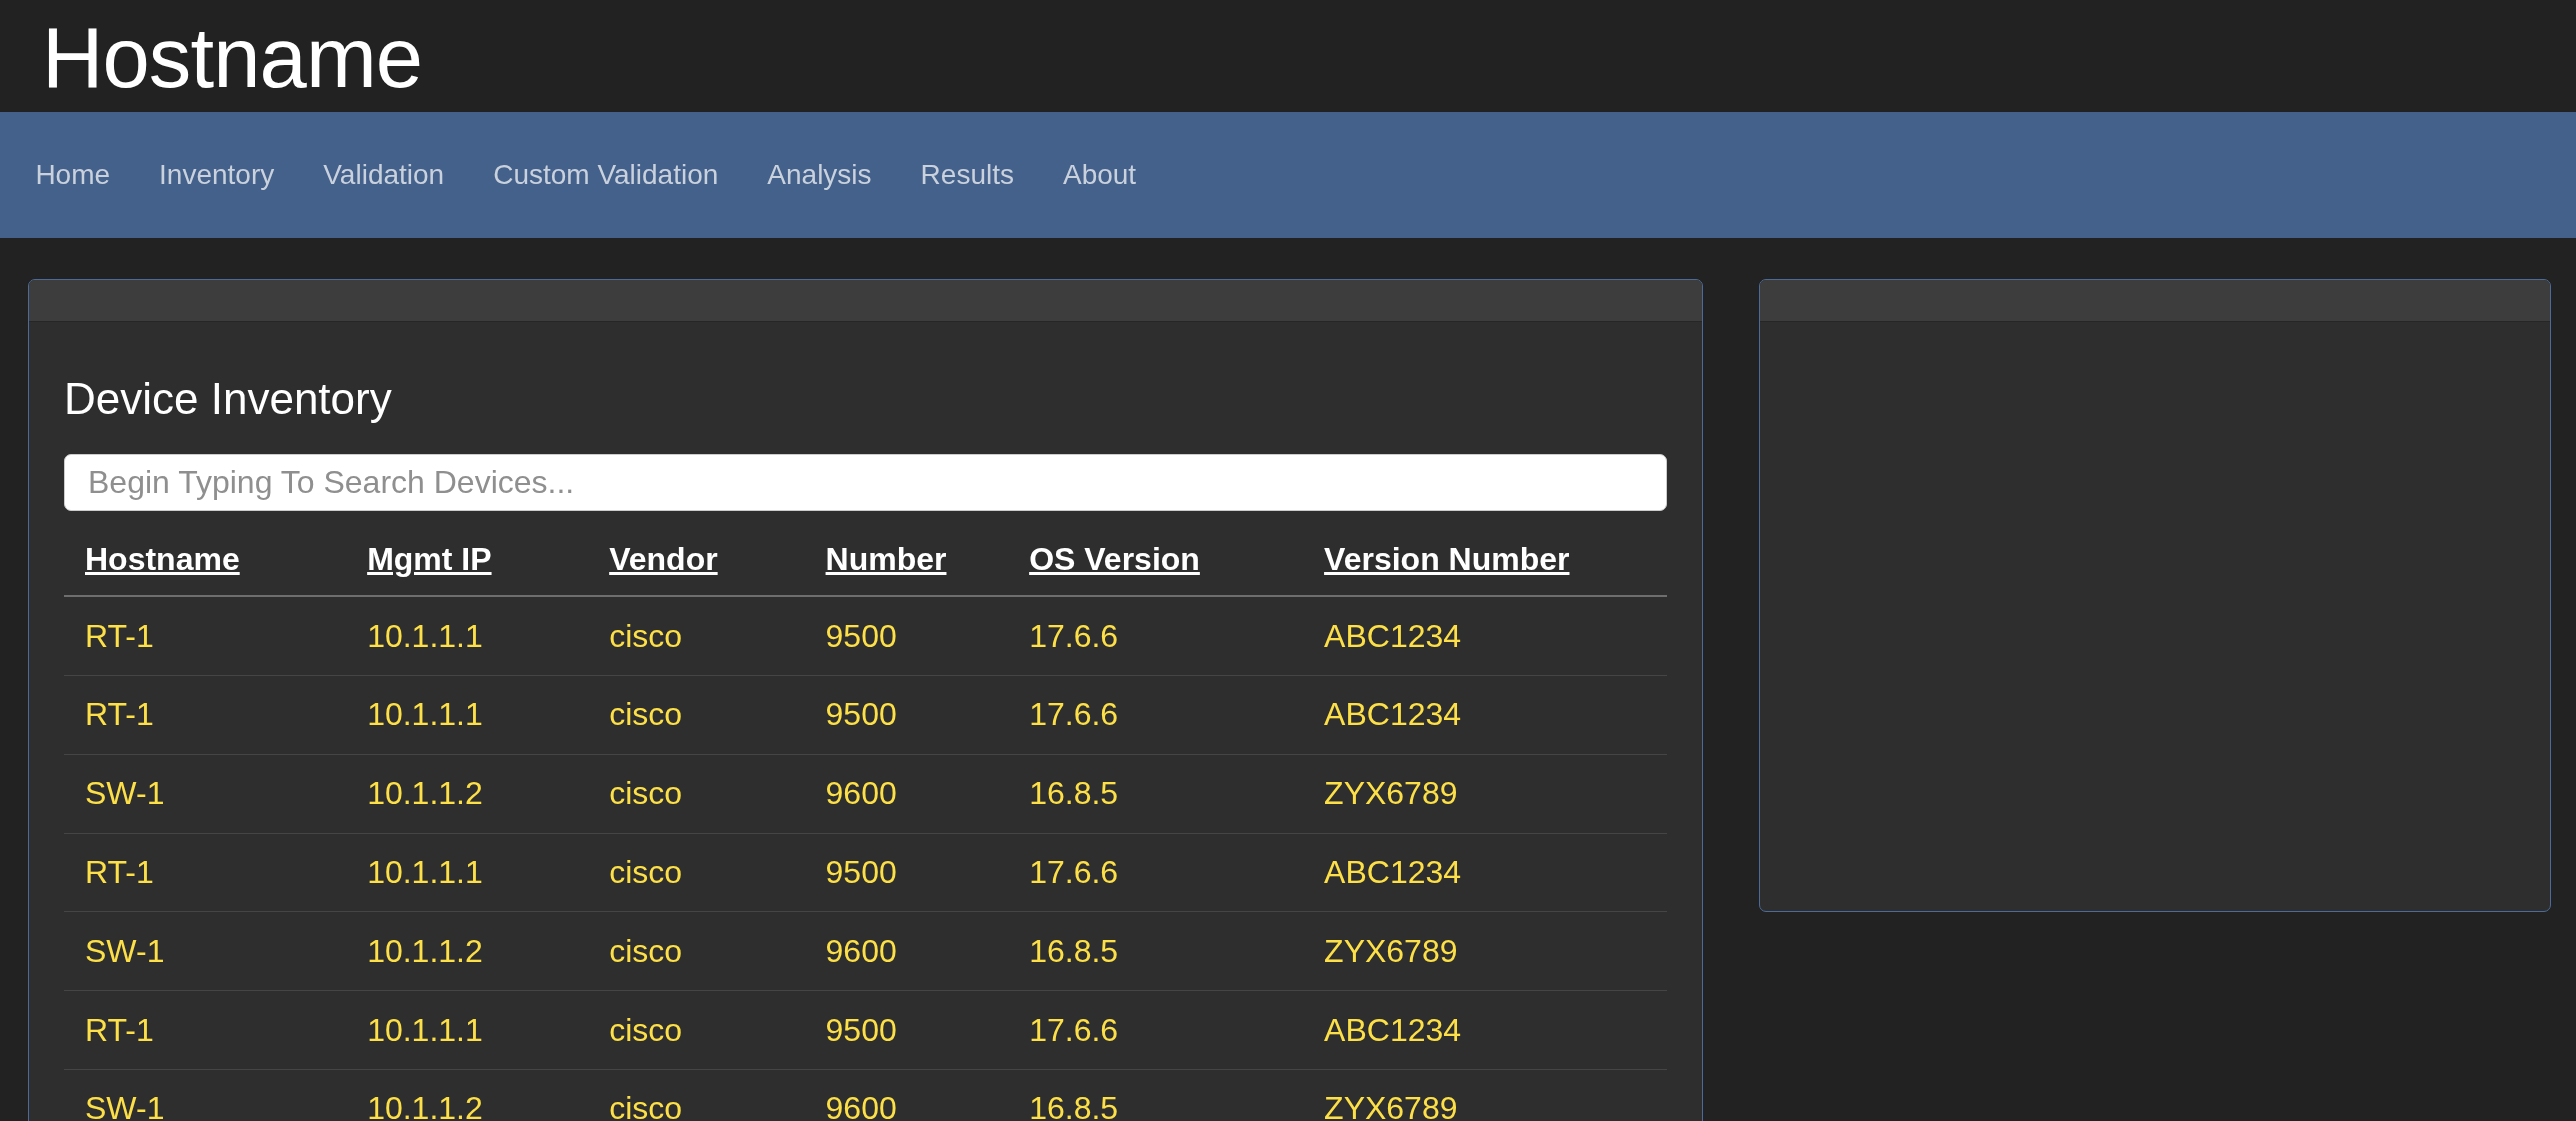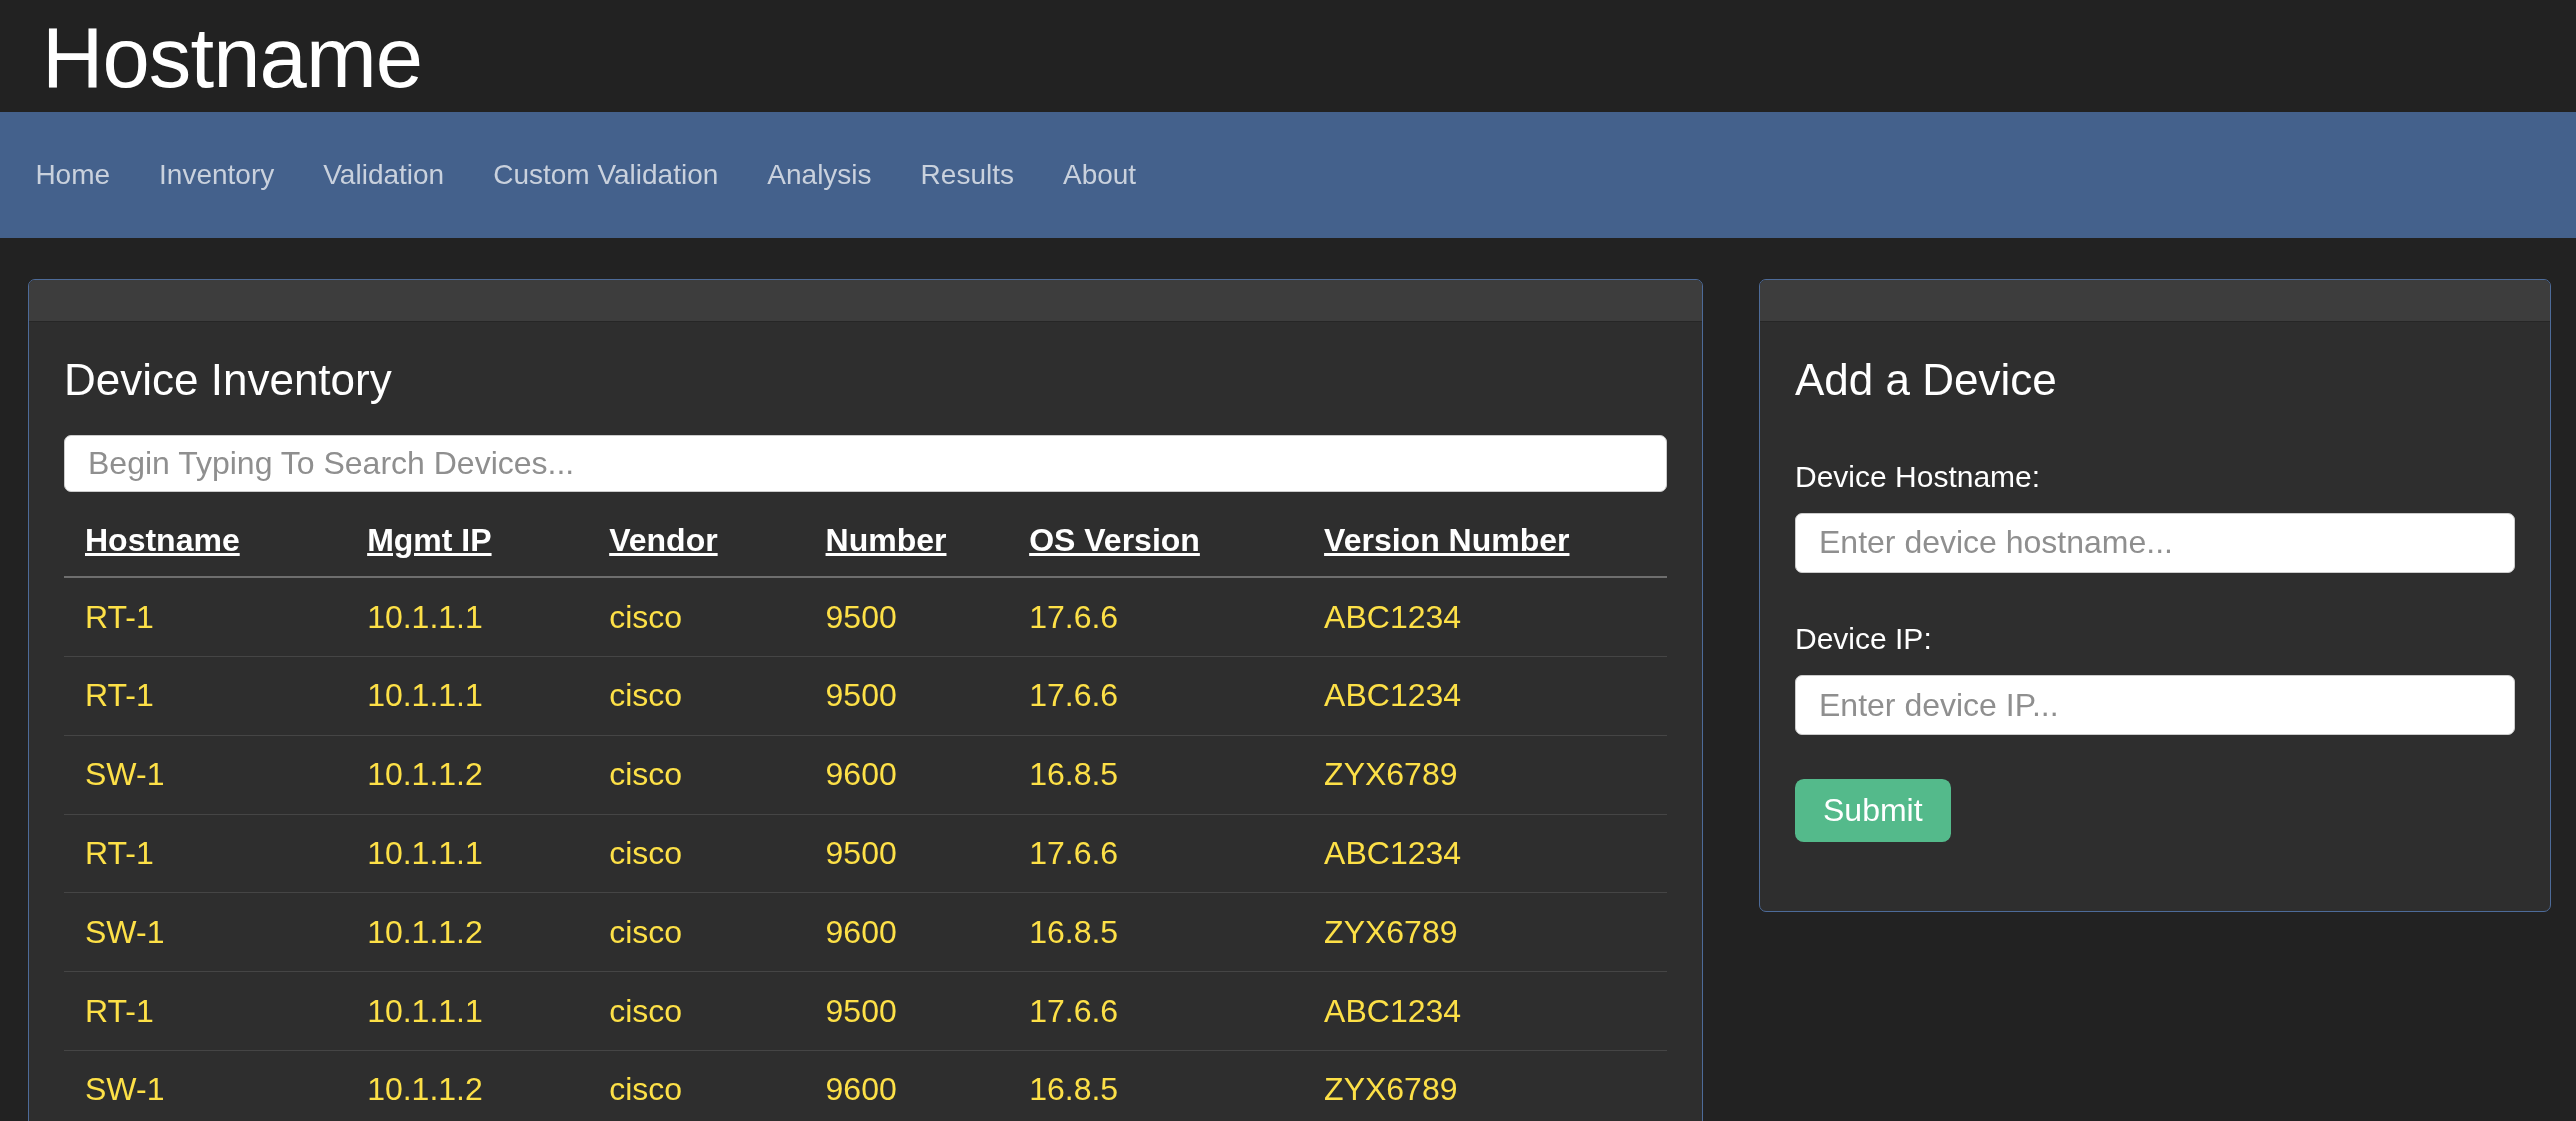--- a/index.html
+++ b/index.html
@@ -82,21 +82,21 @@
   .card-add{
     width:792px;
     height:633px;
     flex:none;
     margin-left:56px;
   }
   .panel-title{
     font-size:44px;
     font-weight:400;
     color:#ffffff;
-    margin-top:6px;
+    margin-top:25px;
   }
   
   .text-input{
     display:block;
     width:100%;
     border:0.9px solid #cccccc;
     border-radius:7px;
     background:#ffffff;
     color:#be185d;
     font-size:32px;
@@ -272,27 +272,16 @@
               <td>16.8.5</td>
               <td>ZYX6789</td>
             </tr>
           </tbody>
       </table>
     </div>
   </section>
 
   <section class="card card-add">
     <div class="card-header"></div>
-    <div class="card-body">
-      <h2 class="panel-title">Add a Device</h2>
-
-      <label class="form-label label-hostname" for="device-hostname">Device Hostname:</label>
-      <input type="text" id="device-hostname" class="text-input form-input" placeholder="Enter device hostname..." style="">
-
-      <label class="form-label label-ip" for="device-ip">Device IP:</label>
-      <input type="text" id="device-ip" class="text-input form-input" placeholder="Enter device IP..." style="">
-
-      <button type="button" class="submit-btn">Submit</button>
-    </div>
   </section>
 
 </main>
 
 
 </body></html>

